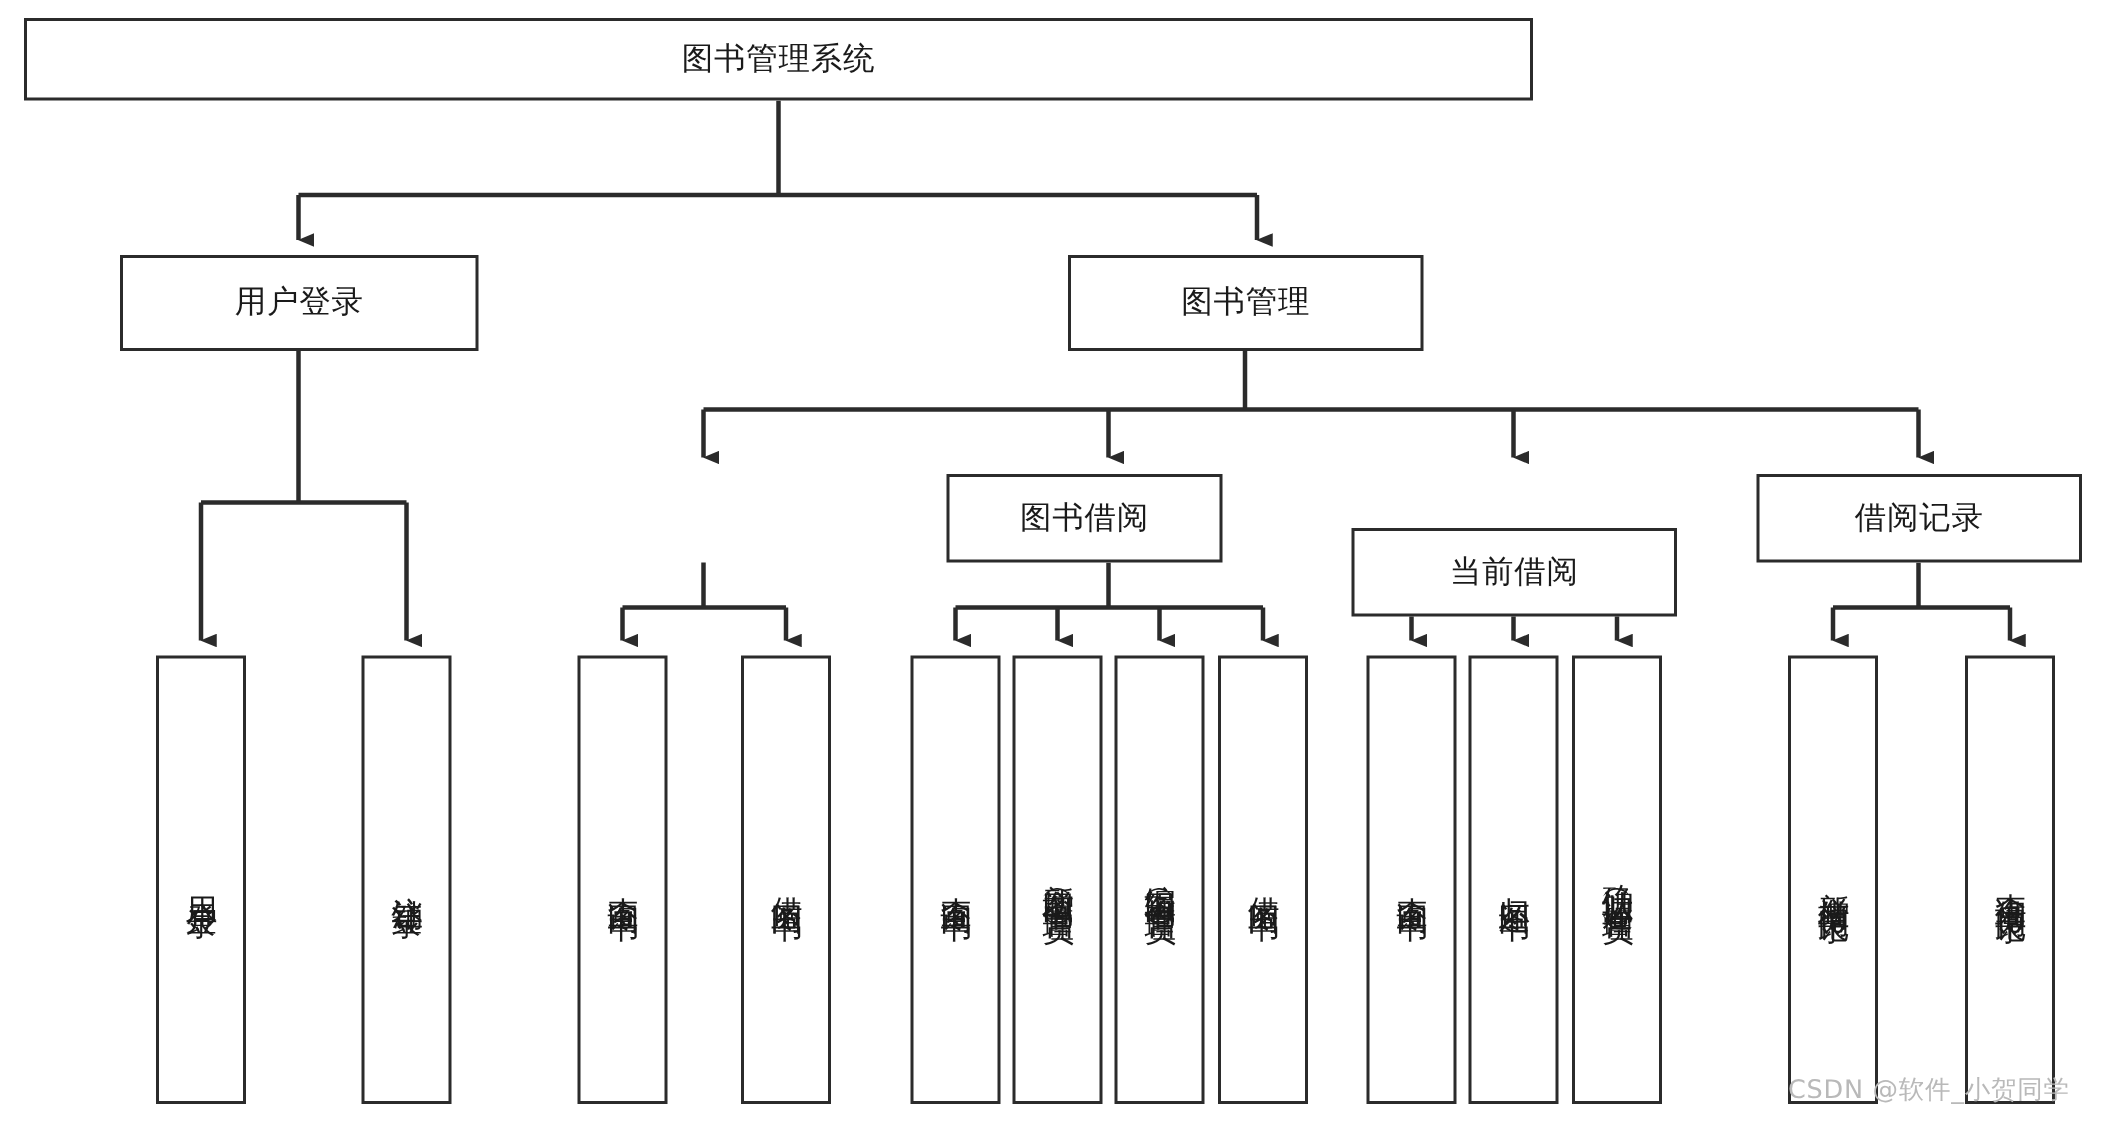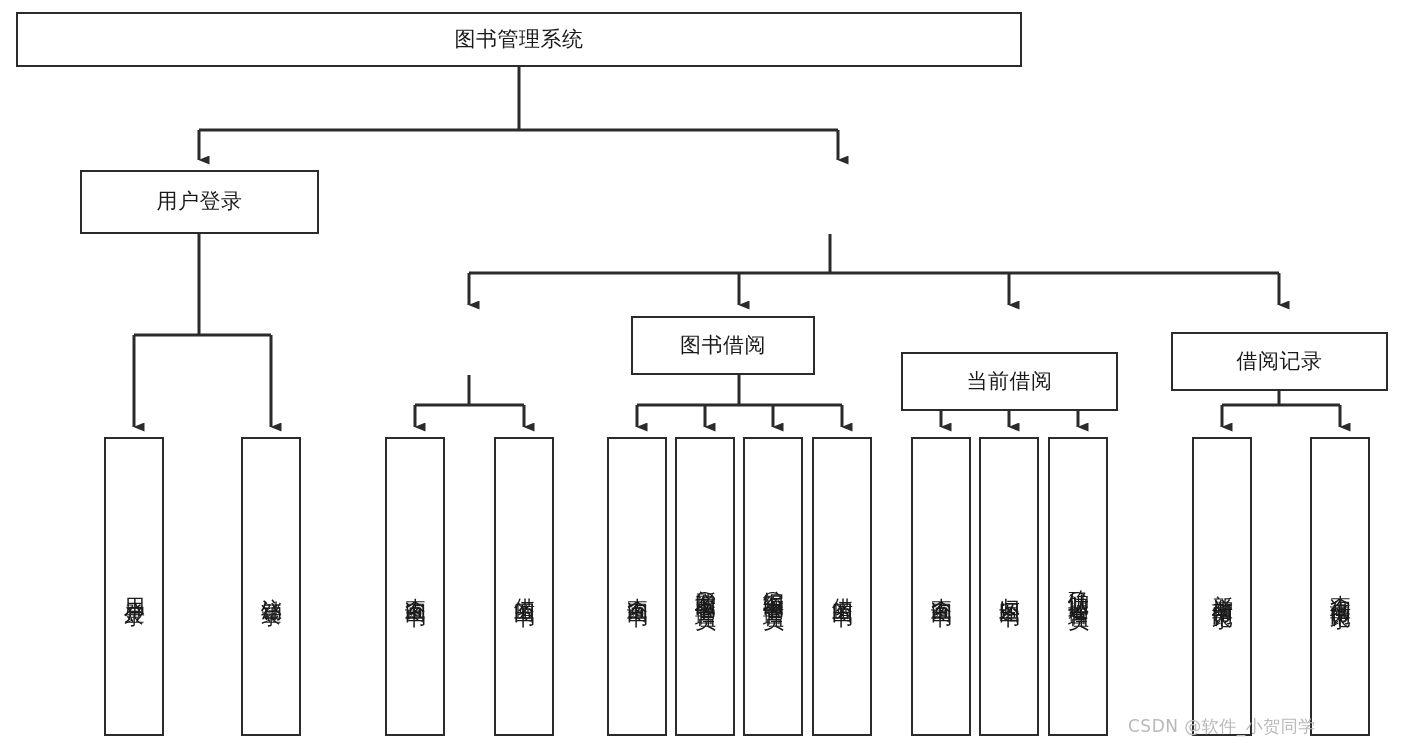--- a/index.html
+++ b/index.html
@@ -119,28 +119,31 @@
     </g>
   </svg>
 
   <div class="node-box" style="left:16px; top:12px; width:1006px; height:55px;">
     <span class="node-label-h">图书管理系统</span>
   </div>
 
   <div class="node-box" style="left:80px; top:170px; width:239px; height:64px;">
     <span class="node-label-h">用户登录</span>
   </div>
+  <div class="node-box" style="left:712px; top:170px; width:237px; height:64px;">
+    <span class="node-label-h">图书管理</span>
+  </div>
 
   <div class="node-box" style="left:631px; top:316px; width:184px; height:59px;">
     <span class="node-label-h">图书借阅</span>
   </div>
   <div class="node-box" style="left:901px; top:316px; width:217px; height:59px;margin-top:36px;">
     <span class="node-label-h">当前借阅</span>
   </div>
-  <div class="node-box" style="left:1171px; top:316px; width:217px; height:59px;margin-top:16px;">
+  <div class="node-box" style="left:1171px; top:316px; width:217px; height:59px;">
     <span class="node-label-h">借阅记录</span>
   </div>
 
   <div class="node-box" style="left:104px; top:437px; width:60px; height:299px;">
     <span class="node-label-v">用户登录</span>
   </div>
   <div class="node-box" style="left:241px; top:437px; width:60px; height:299px;">
     <span class="node-label-v">注销登录</span>
   </div>
 
@@ -174,15 +177,15 @@
     <span class="node-label-v">确认归还（管理员）</span>
   </div>
 
   <div class="node-box" style="left:1192px; top:437px; width:60px; height:299px;">
     <span class="node-label-v">新增借阅记录</span>
   </div>
   <div class="node-box" style="left:1310px; top:437px; width:60px; height:299px;">
     <span class="node-label-v">查询借阅记录</span>
   </div>
 
-  <div class="watermark" style="left:1128px; top:715px;">CSDN @软件_小贺同学</div>
+  <div class="watermark" style="left:1192px; top:715px;">CSDN @软件_小贺同学</div>
 
 </div>
 
 </body></html>

